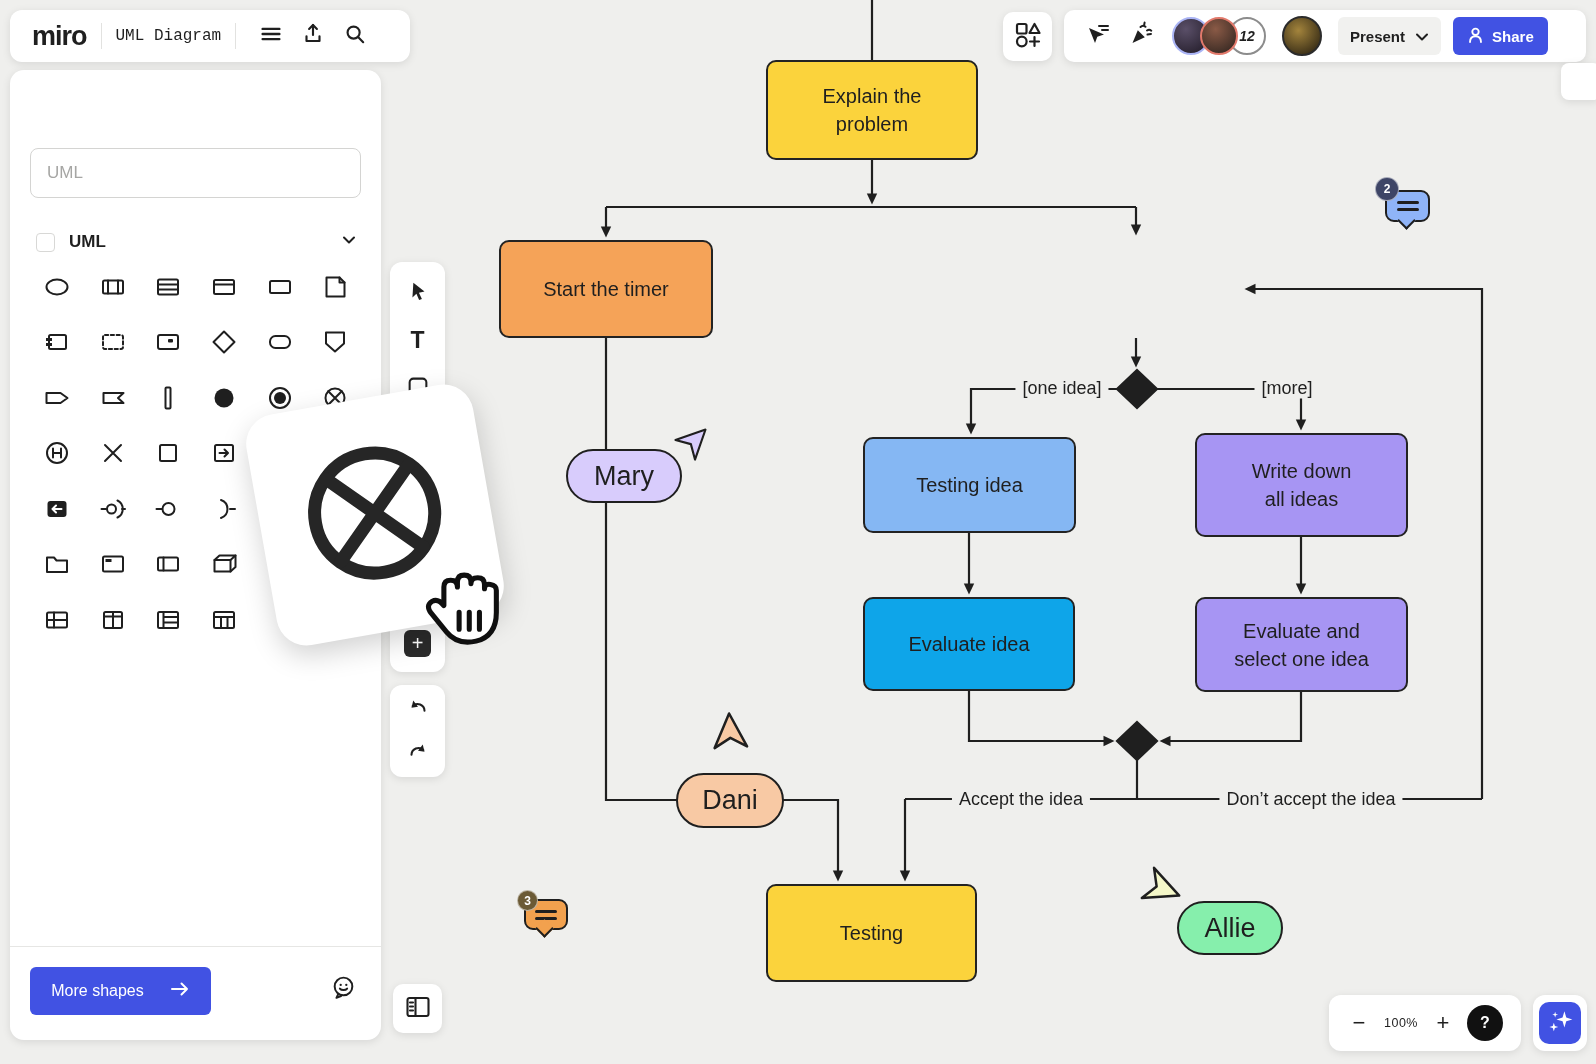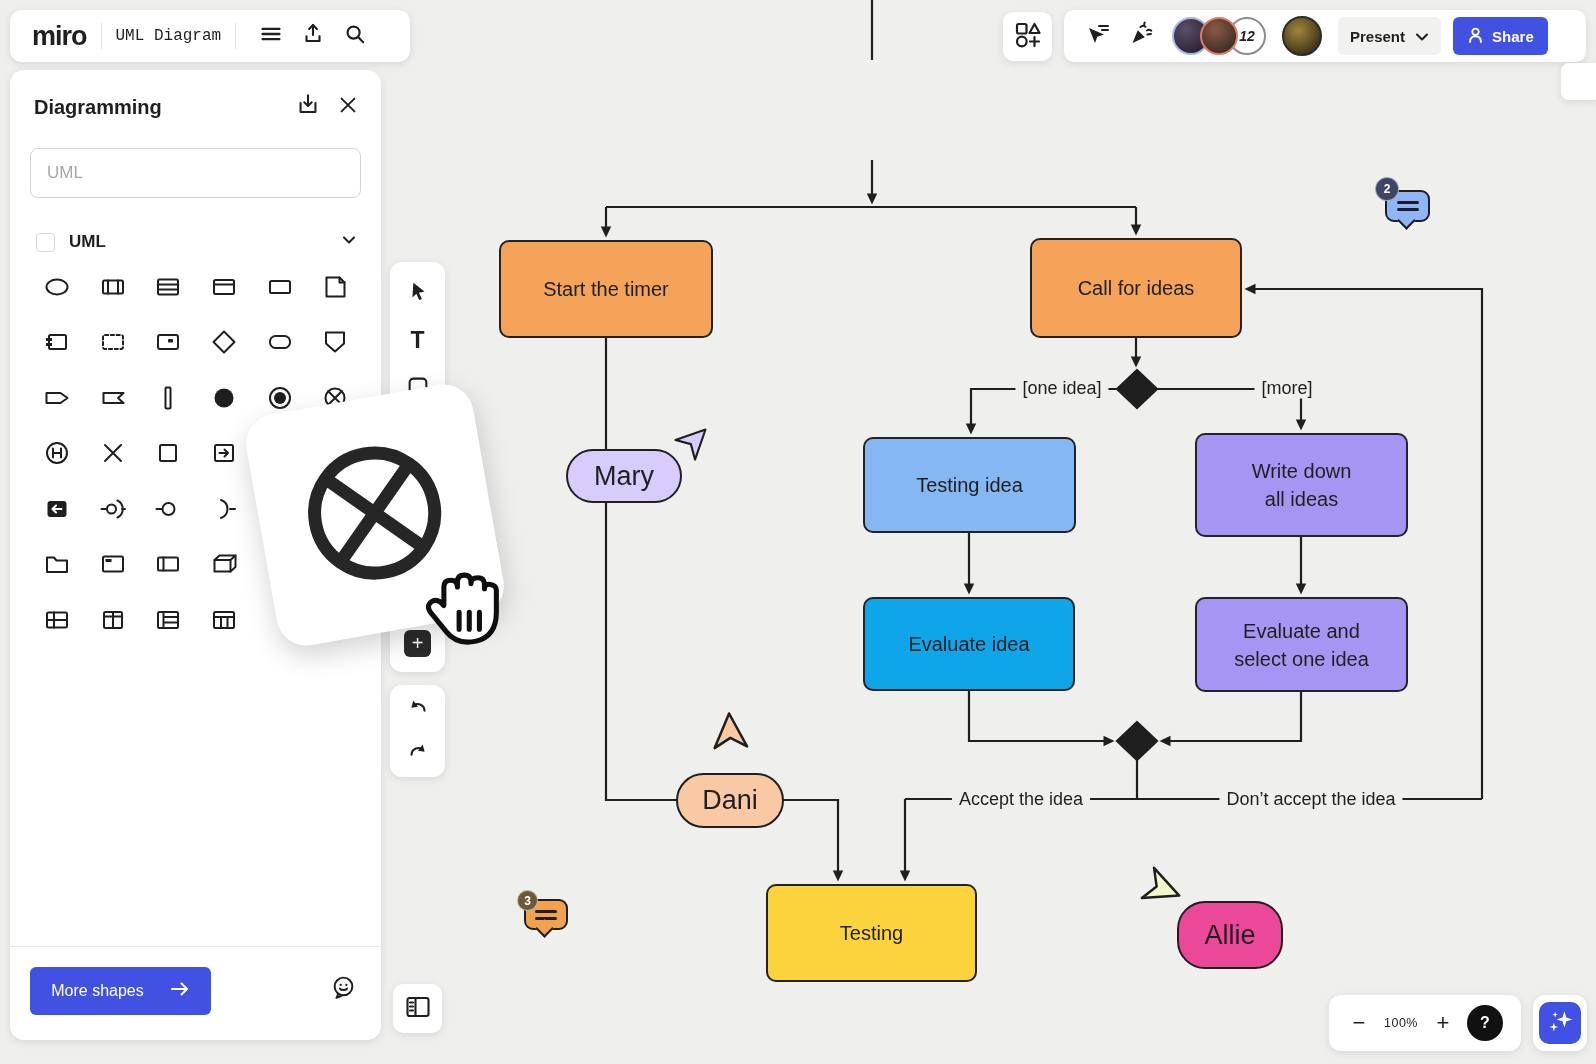--- a/index.html
+++ b/index.html
@@ -108,25 +108,25 @@
       <path d="M1301,692 V741 H1170" marker-end="url(#arw)"></path>
       <path d="M1137,760 V799"></path>
       <path d="M905,799 H1482"></path>
       <path d="M905,799 V871" marker-end="url(#arw)"></path>
       <path d="M1482,799 V289 H1255" marker-end="url(#arw)"></path>
       <polygon points="1137,370 1157,389 1137,408 1117,389" fill="#1f1f1f"></polygon>
       <polygon points="1137,722 1157,741 1137,760 1117,741" fill="#1f1f1f"></polygon>
     </g>
   </svg>
 
+  <div class="node" style="left:766px;top:60px;width:212px;height:100px;background:#fbd33c;padding:0 42px;">
+      <span>Explain the problem</span>
+    </div>
   <div class="node" style="left:499px;top:240px;width:214px;height:98px;background:#f5a358;">
       <span>Start the timer</span>
-    </div>
-  <div class="node" style="left:1030px;top:238px;width:212px;height:100px;background:#f5a358;">
-      <span>Call for ideas</span>
     </div>
   <div class="node" style="left:863px;top:437px;width:213px;height:96px;background:#85b7f3;">
       <span>Testing idea</span>
     </div>
   <div class="node" style="left:1195px;top:433px;width:213px;height:104px;background:#a795f3;padding:0 44px;">
       <span>Write down all ideas</span>
     </div>
   <div class="node" style="left:863px;top:597px;width:212px;height:94px;background:#0ea5e9;">
       <span>Evaluate idea</span>
     </div>
@@ -149,21 +149,21 @@
     <polygon points="16,1 29,28 16,20.5 3,28" fill="#d8ccfc" stroke="#1f1f1f" stroke-width="2" stroke-linejoin="round"></polygon>
     </svg>
 
   <div class="pill" style="left:676px;top:773px;width:108px;height:55px;background:#f8c9a4;">
       <span>Dani</span>
     </div>
   <svg class="ccur" style="left:710px;top:712px;transform:rotate(-3deg);" width="40" height="38" viewBox="0 0 32 30">
     <polygon points="16,1 29,28 16,20.5 3,28" fill="#f8c9a4" stroke="#1f1f1f" stroke-width="2" stroke-linejoin="round"></polygon>
     </svg>
 
-  <div class="pill" style="left:1177px;top:901px;width:106px;height:68px;background:#ec4899;">
+  <div class="pill" style="left:1177px;top:901px;width:106px;height:54px;background:#86efac;">
       <span>Allie</span>
     </div>
   <svg class="ccur" style="left:1143px;top:868px;transform:rotate(112deg);" width="40" height="42" viewBox="0 0 32 30">
     <polygon points="16,1 29,28 16,20.5 3,28" fill="#f5f8c9" stroke="#1f1f1f" stroke-width="2" stroke-linejoin="round"></polygon>
     </svg>
 
   <div class="cbubble" style="left:1385px;top:190px;width:45px;height:32px;background:#8fb4f8;">
     <div class="ln"></div>
       <div class="ln"></div>
     <div class="ctail" style="background:#8fb4f8;left:13px;bottom:-7px;"></div>
@@ -195,35 +195,20 @@
     </div>
     <div class="hicon">
       <span><svg width="26" height="26" viewBox="0 0 28 28">
             <circle cx="12.5" cy="12.5" r="6.5"></circle>
             <path d="M17.3 17.3 L22.8 22.8"></path>
           </svg></span>
     </div>
   </div>
 
   <div class="card" id="panel">
-    <div id="panel-head">
-      <span id="panel-title">Diagramming</span>
-      <div class="picon">
-        <span><svg width="26" height="26" viewBox="0 0 28 28">
-              <path d="M6 12 V21.5 H22 V12"></path>
-              <path d="M14 3.5 V14.5"></path>
-              <path d="M10 11 L14 15 L18 11"></path>
-            </svg></span>
-      </div>
-      <div class="picon">
-        <span><svg width="24" height="24" viewBox="0 0 28 28">
-              <path d="M6.5 6.5 L21.5 21.5 M21.5 6.5 L6.5 21.5"></path>
-            </svg></span>
-      </div>
-    </div>
     <input id="psearch" placeholder="UML" style="">
     <div id="section-row">
       <div id="cb"></div>
       <span id="section-label">UML</span>
       <span><svg width="20" height="20" viewBox="0 0 20 20">
             <path d="M5 7.5 L10 12.5 L15 7.5" stroke="#1f1f1f" fill="none" stroke-width="2" stroke-linecap="round" stroke-linejoin="round"></path>
           </svg></span>
     </div>
 
     <div class="shape-cell" style="left:30px;top:200px;">

